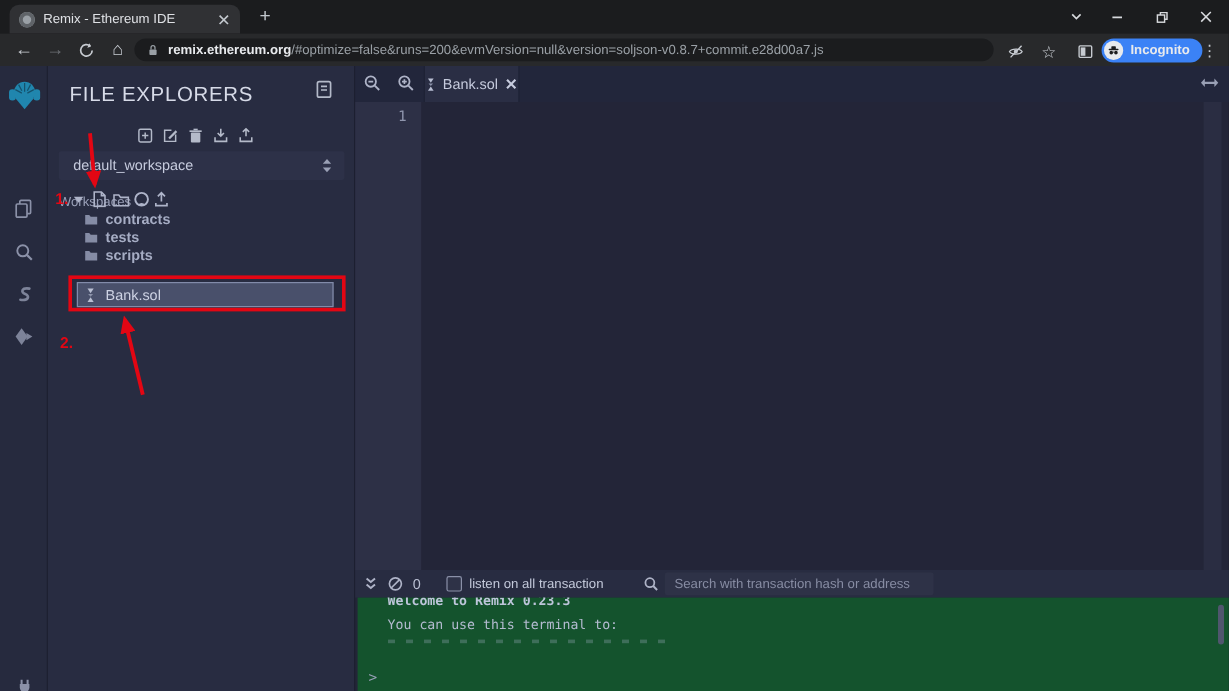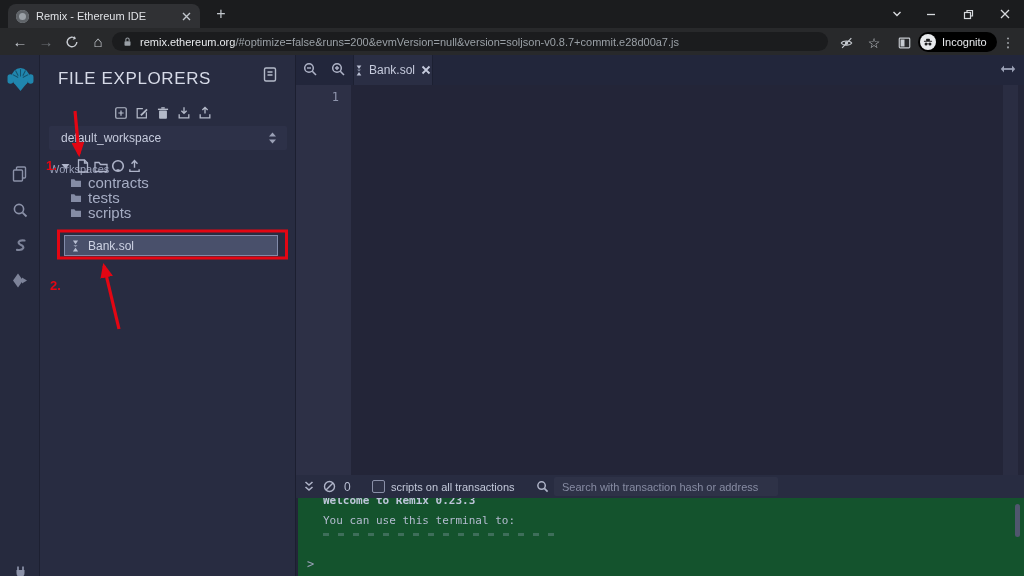--- a/index.html
+++ b/index.html
@@ -24,23 +24,23 @@
     justify-content:center; color:#d7d9dd; }
 
   
   .toolbar { left:0; top:28px; width:1024px; height:27px; background:#28292b; }
   .nav-ic { position:absolute; top:2px; width:24px; height:23px; display:flex; align-items:center;
     justify-content:center; font-size:15px; color:#c7cbd1; }
   .nav-ic.dim { color:#6c7075; }
   .urlpill { position:absolute; left:112px; top:4px; width:716px; height:19px; border-radius:10px;
     background:#1b1c1e; display:flex; align-items:center; padding:0 10px; gap:7px; }
   .url-text { font-size:11px; color:#9aa0a6; white-space:nowrap; overflow:hidden; }
-  .url-text b { color:#e8eaed; font-weight:400; }
+  .url-text b { color:#e8eaed; font-weight:700; }
   .incog { position:absolute; left:918px; top:3.5px; height:20px; padding:0 10px 0 2px;
-    border-radius:10px; background:#000000; display:flex; align-items:center; gap:6px; }
+    border-radius:10px; background:#3b82f6; display:flex; align-items:center; gap:6px;font-weight:bold; }
   .incog-txt { font-size:11px; color:#e8eaed; }
   .spycircle { width:16px; height:16px; border-radius:50%; background:#e8eaed;
     display:flex; align-items:center; justify-content:center; }
 
   
   .app { left:0; top:55px; width:1024px; height:521px; background:#232538; }
 
   
   .rail { position:absolute; left:0; top:0; width:40px; height:521px; background:#262a3e;
     border-right:1px solid #1d2031; }
@@ -54,21 +54,21 @@
   .fe-menu { position:absolute; left:222px; top:11px; color:#b4bac9; }
   .ws-label { position:absolute; left:9px; top:108px; font-size:11px; color:#9aa0b8; }
   .ws-icons { position:absolute; left:74px; top:105px; display:flex; gap:7px; color:#b4bac9; }
   .ws-select { position:absolute; left:9px; top:71px; width:238px; height:24px; background:#2d3148;
     border-radius:2px; display:flex; align-items:center; padding:0 10px 0 12px; }
   .ws-select-txt { font-size:12px; color:#c6cbdd; flex:1; }
   .tree-actions { position:absolute; left:0; top:104px; width:255px; height:16px; color:#aeb4c9; }
   .tree-actions > * { position:absolute; top:0; }
   .trow { position:absolute; left:0; width:255px; height:15px; display:flex; align-items:center; }
   .trow .t-ic { position:absolute; left:30px; color:#868da6; }
-  .trow .t-lb { position:absolute; left:48px; font-size:15px; color:#a6adc4; }
+  .trow .t-lb { position:absolute; left:48px; font-size:12px; color:#a6adc4;font-weight:bold; }
   .bankrow { position:absolute; left:24px; top:180px; width:214px; height:21px; background:#49506b;
     border:1px solid #828baa; display:flex; align-items:center; padding-left:6px; gap:8px; }
   .bankrow .t-lb { font-size:12px; color:#ced3e4; }
 
   
   .main { position:absolute; left:295px; top:0; width:729px; height:521px; background:#232538;
     border-left:1px solid #1c1f30; }
   .tabbar { position:absolute; left:0; top:0; width:729px; height:30px; background:#22263b; }
   .zoombtn { position:absolute; top:6px; width:18px; height:18px; color:#aeb3c7; }
   .etab { position:absolute; left:57px; top:0; width:80px; height:30px; background:#2a2e44;
@@ -419,21 +419,21 @@
               </svg>
           </span>
           <span style="left:27px;top:5px;color:#aeb3c7">
             <svg width="13" height="13" viewBox="0 0 13 13">
                 <circle cx="6.5" cy="6.5" r="5" fill="none" stroke="currentColor" stroke-width="1.4"></circle>
                 <path d="M3 10 L10 3" stroke="currentColor" stroke-width="1.4"></path>
               </svg>
           </span>
           <span class="t-count">0</span>
           <input type="checkbox" class="t-check" style="">
-          <span class="t-label">scripts on all transactions</span>
+          <span class="t-label">listen on all transaction</span>
           <span style="left:240px;top:5px;color:#aeb3c7">
             <svg width="13" height="13" viewBox="0 0 14 14">
                 <circle cx="6" cy="6" r="4" fill="none" stroke="currentColor" stroke-width="1.6"></circle>
                 <path d="M9 9 L12.5 12.5" stroke="currentColor" stroke-width="1.8"></path>
               </svg>
           </span>
           <input class="t-input" placeholder="Search with transaction hash or address" style="">
         </div>
         <div class="tcontent">
           <div class="tlines">

